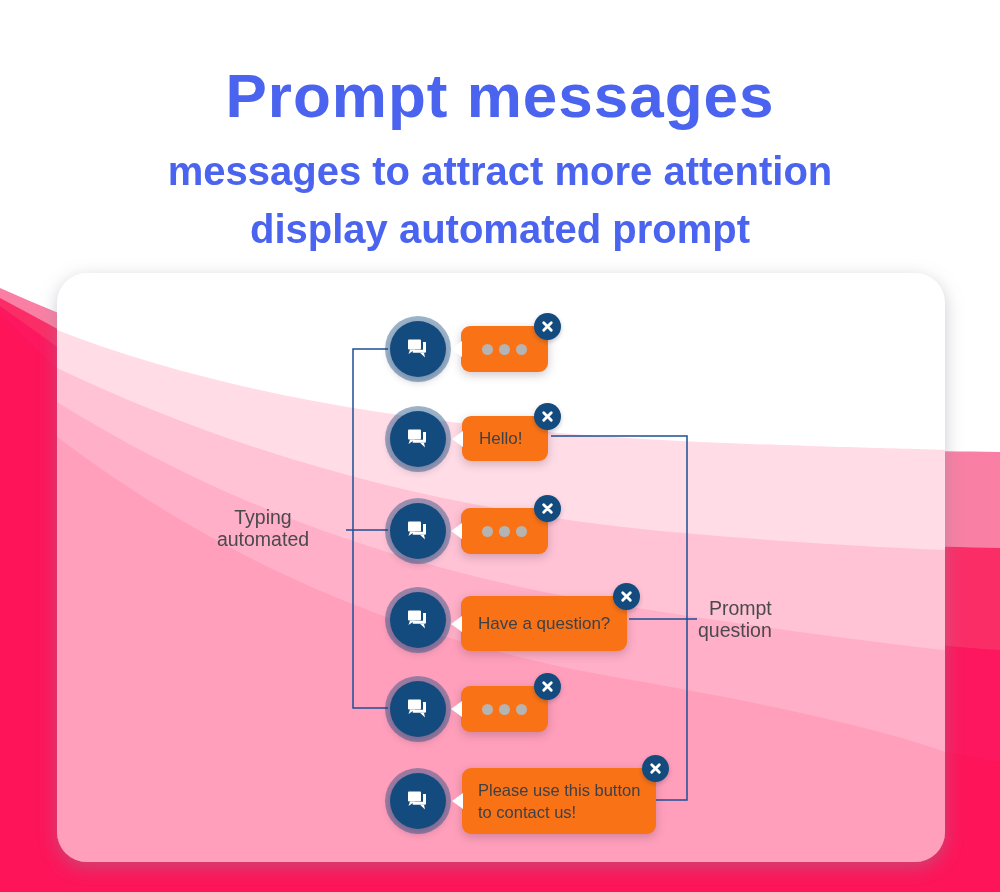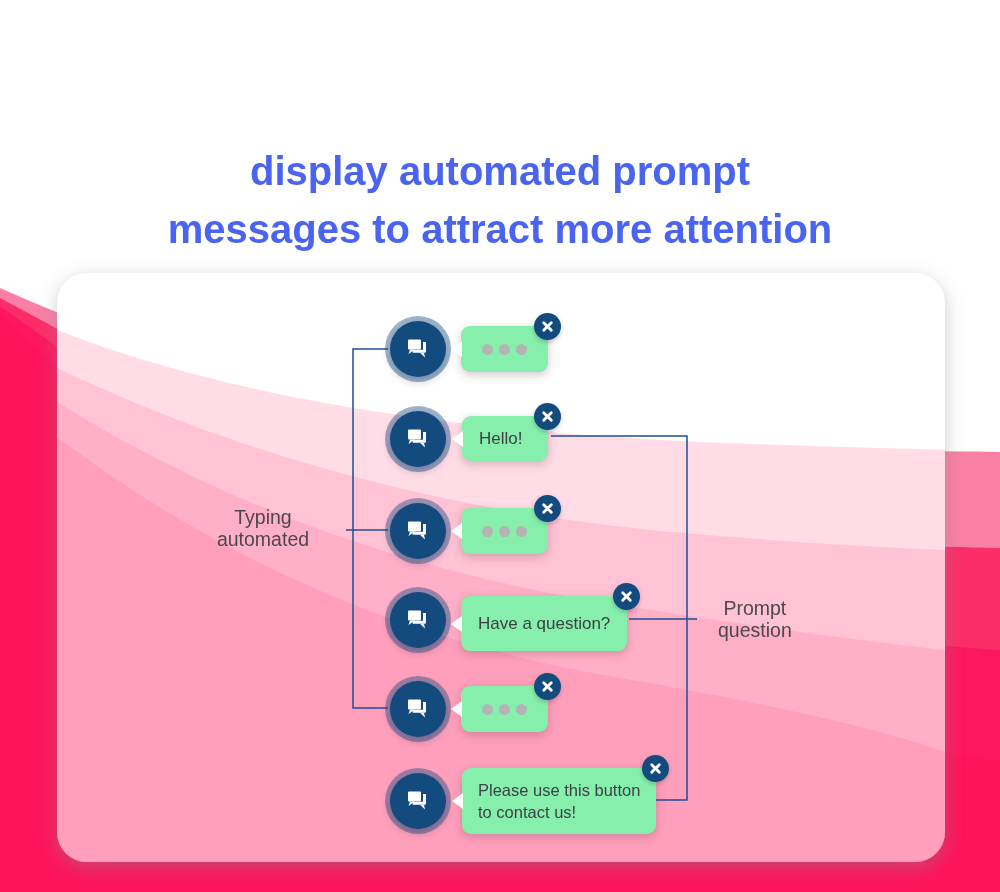--- a/index.html
+++ b/index.html
@@ -24,21 +24,21 @@
   
   .avatar{
     position:absolute;width:56px;height:56px;border-radius:50%;
     background:#134b7e;display:flex;align-items:center;justify-content:center;
     box-shadow:0 0 0 5px rgba(19,75,126,0.42), 0 4px 9px rgba(40,40,80,0.30);
     z-index:3;cursor:pointer;
   }
   .avatar svg{width:32px;height:32px;display:block;}
   
   .bubble{
-    position:absolute;background:#86efac;border-radius:9px;
+    position:absolute;background:#f97316;border-radius:9px;
     box-shadow:0 3px 10px rgba(90,55,75,0.28);z-index:2;
     display:flex;align-items:center;cursor:pointer;
   }
   .bubble .tail{
     position:absolute;left:-10px;top:50%;transform:translateY(-50%);
     width:0;height:0;border-top:8px solid transparent;border-bottom:8px solid transparent;
     border-right:11px solid #fff;
   }
   .msg-text{
     padding:0 14px 0 17px;font-size:17px;color:#3e4046;line-height:22px;
@@ -58,21 +58,21 @@
   .b2{left:462px;top:416px;width:86px;height:45px}
   .b3{left:461px;top:508px;width:87px;height:46px}
   .b4{left:461px;top:596px;width:166px;height:55px}
   .b5{left:461px;top:686px;width:87px;height:46px}
   .b6{left:462px;top:768px;width:194px;height:66px}
   .b6 .msg-text{padding:0 12px 0 16px;font-size:16.5px;}
   
   .anno{position:absolute;font-size:19.5px;line-height:22px;color:#4a4a4e;z-index:2;}
   .anno span{display:block;}
   .anno-typing{left:178px;top:506px;width:170px;text-align:center;}
-  .anno-prompt{left:698px;top:597px;text-align:center;margin-left:20px;}
+  .anno-prompt{left:698px;top:597px;text-align:right;}
 </style>
 </head>
 <body>
 
 <div id="stage">
 
   <svg id="bg" viewBox="0 0 1000 892" xmlns="http://www.w3.org/2000/svg">
     <defs>
       <clipPath id="cardClip">
           <rect x="57" y="273" width="888" height="589" rx="30"></rect>
@@ -96,23 +96,24 @@
       <path d="M57,402 C230,510 420,575 630,607 C790,632 900,645 945,650 L945,892 L57,892 Z" fill="rgba(252,17,89,0.11)"></path>
       <path d="M57,437 C220,560 400,640 620,678 C800,709 900,735 945,752 L945,892 L57,892 Z" fill="rgba(252,17,89,0.10)"></path>
     </g>
   </svg>
 
   <svg id="connectors" viewBox="0 0 1000 892" xmlns="http://www.w3.org/2000/svg">
     <path d="M388 349 H353 V708 H388 M346 530 H388" fill="none" stroke="#1d4f96" stroke-width="1.5"></path>
     <path d="M551 436 H687 V800 H644 M629 619 H697" fill="none" stroke="#1d4f96" stroke-width="1.5"></path>
   </svg>
 
+  <h1 class="title">Prompt messages</h1>
   <div class="subtitle">
+    <span>messages to attract more attention</span>
     <span>display automated prompt</span>
-    <span>messages to attract more attention</span>
   </div>
 
   <div class="avatar i1">
     <svg viewBox="0 0 32 32" fill="#ffffff">
       <rect x="6" y="6.5" width="13" height="10" rx="1"></rect>
         <path d="M8,16.5 L6.5,21 L13,16.5 Z"></path>
       <path d="M21,9 h3 v9.5 q0,1.3 -1.3,1.3 h-12 v-3 h10.3 Z"></path>
         <path d="M18,19.8 L23,24.5 L22,19.8 Z"></path>
     </svg>
   </div>

